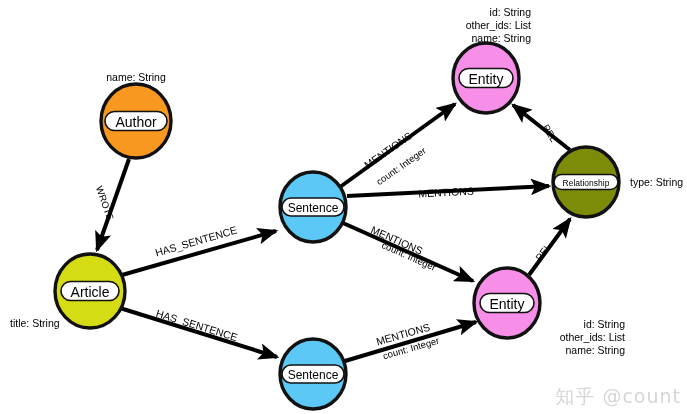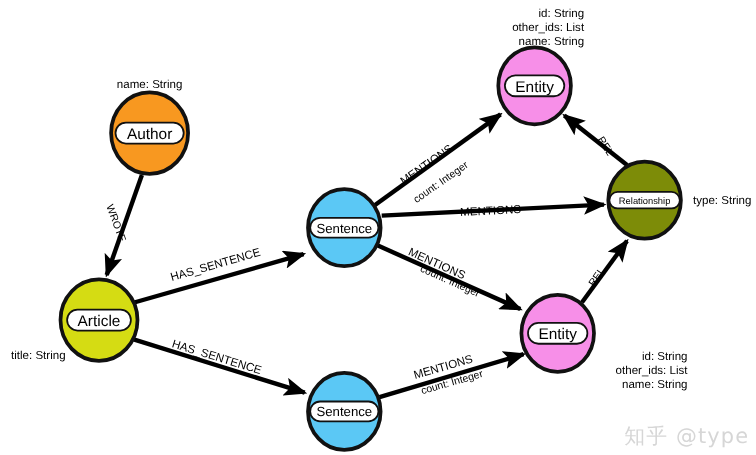--- a/index.html
+++ b/index.html
@@ -162,14 +162,14 @@
           <text x="531" y="25" class="prop-text" text-anchor="end">other_ids: List</text>
           <text x="531" y="38" class="prop-text" text-anchor="end">name: String</text>
         </g>
         <g>
           <text x="625" y="324" class="prop-text" text-anchor="end">id: String</text>
           <text x="625" y="337" class="prop-text" text-anchor="end">other_ids: List</text>
           <text x="625" y="350" class="prop-text" text-anchor="end">name: String</text>
         </g>
       </g>
   </svg>
-  <div class="watermark">知乎 @type</div>
+  <div class="watermark">知乎 @count</div>
 </div>
 
 </body></html>

